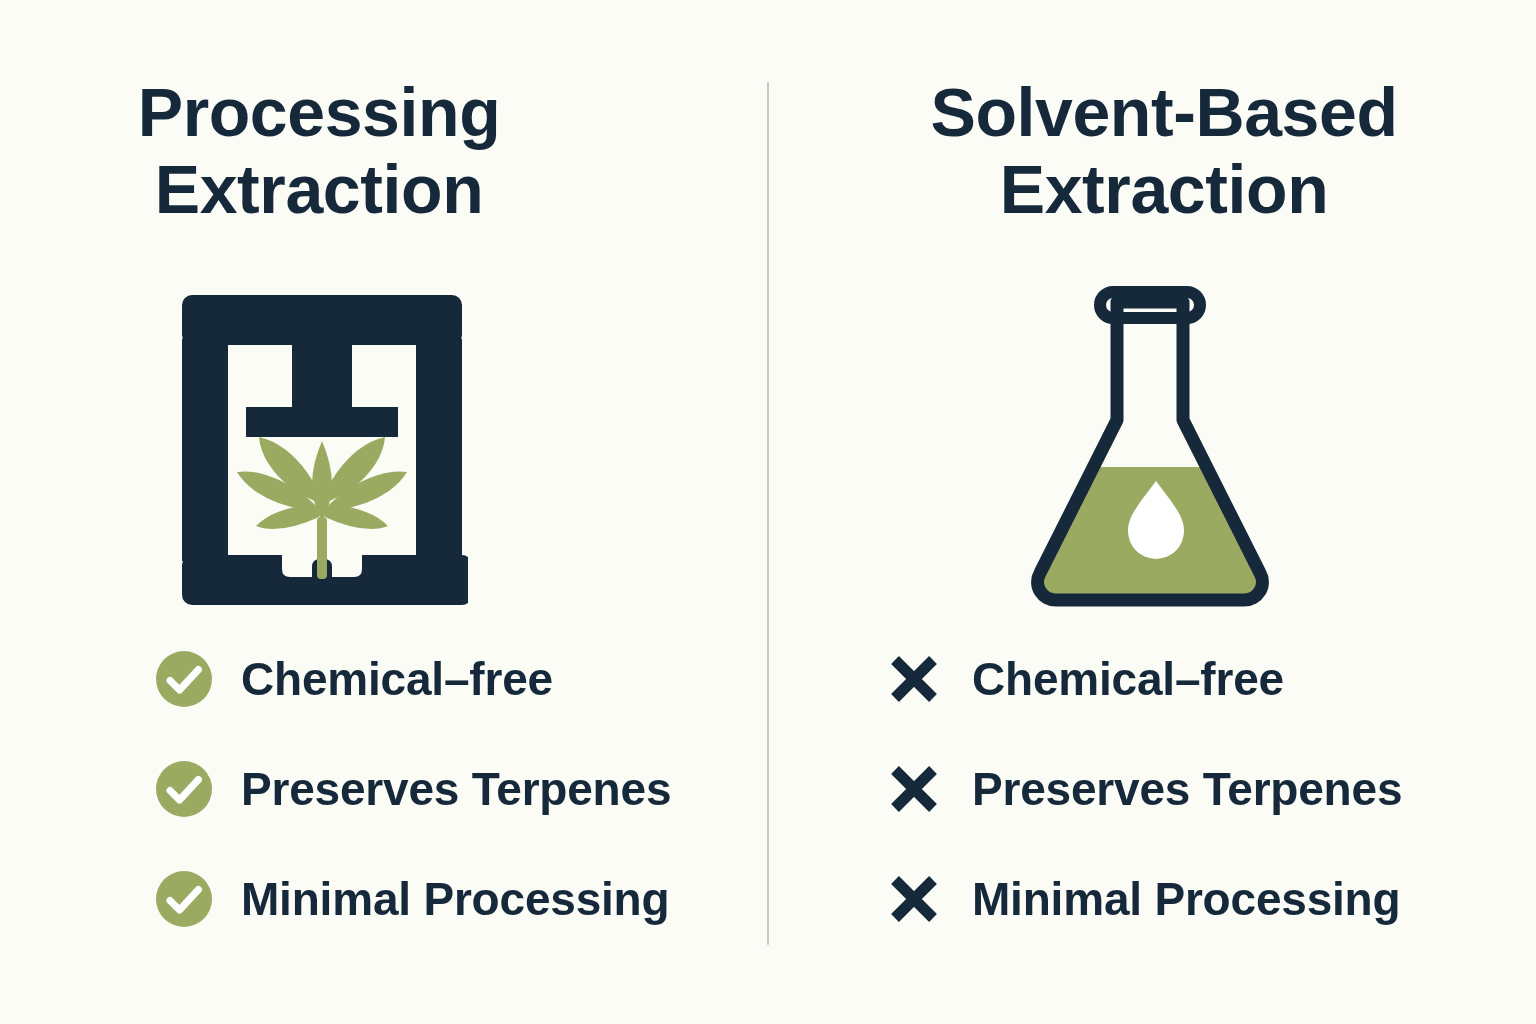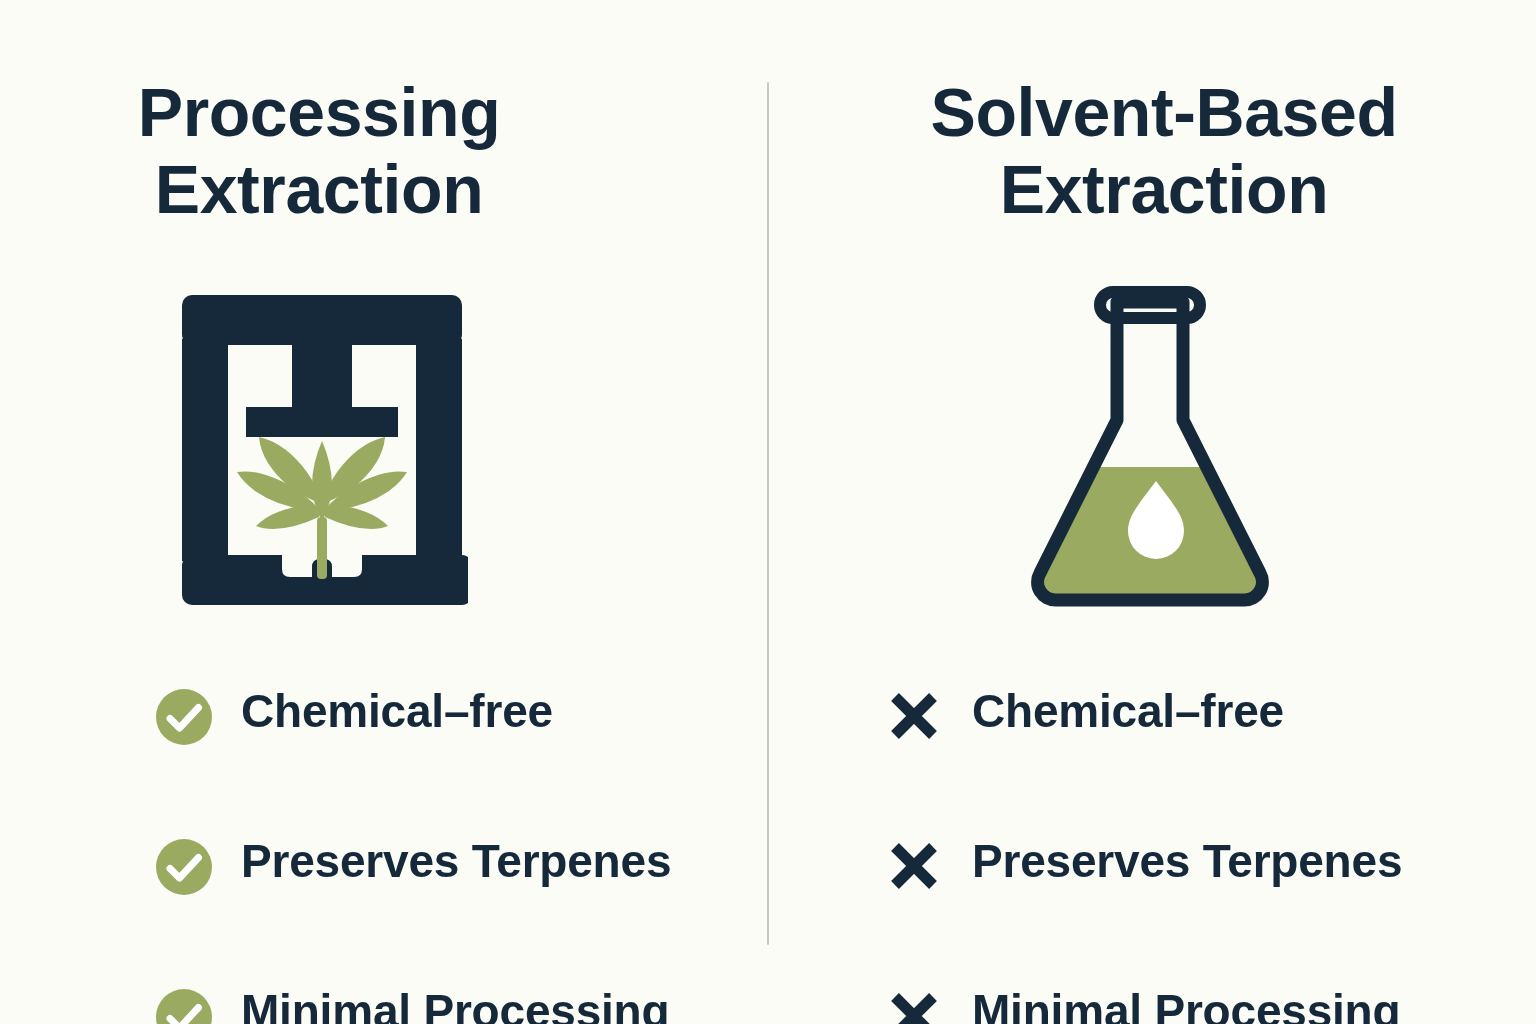--- a/index.html
+++ b/index.html
@@ -85,24 +85,23 @@
     padding-left: 155px;
     display: flex;
     flex-direction: column;
     gap: 48px;
   }
   .col-right .feature-list { padding-left: 118px; }
 
   .feature-row {
     display: flex;
     flex-direction: row;
-    align-items: flex-start;
+    align-items: center;
     gap: 28px;
     height: 62px;
-    margin-top: 40px;
   }
   .col-right .feature-row { gap: 30px; }
 
   .feature-label {
     color: #16293B;
     font-size: 46px;
     font-weight: 600;
     letter-spacing: -0.2px;
     white-space: nowrap;
     line-height: 1;

